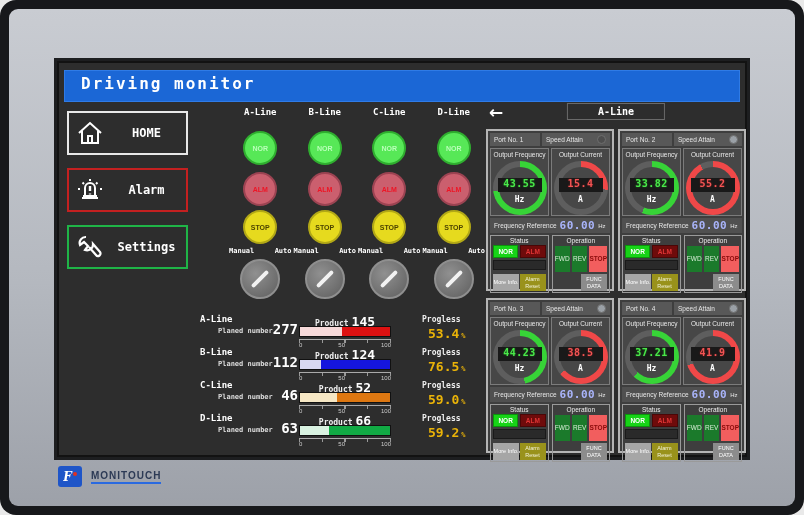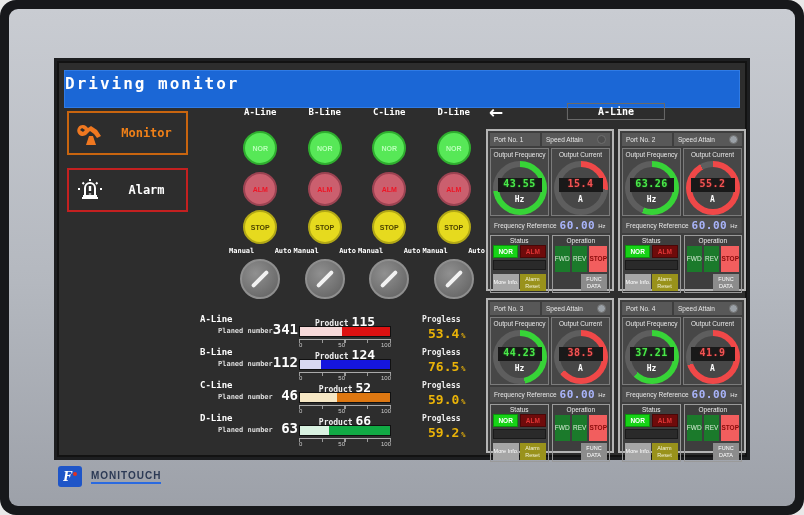--- a/index.html
+++ b/index.html
@@ -8,24 +8,24 @@
 
   
   .device { position:absolute; inset:0; background:#17181b; border-radius:16px; padding:9px; }
   .bezel  { width:100%; height:100%; border-radius:9px;
             background:linear-gradient(180deg,#c9ccd2 0%,#b4b8bf 55%,#9da1a9 100%); }
 
   
   .screen { position:absolute; left:57px; top:61px; width:690px; height:396px;
             background:#2d2d2d; border:2px solid #121212; box-shadow:0 0 0 3px #1d1e20; }
 
-  .titlebar { position:absolute; left:5px; right:5px; top:7px; height:38px;
+  .titlebar { position:absolute; left:5px; right:5px; top:7px; height:32px;
               background:#1b67d6; border:1px solid #2f7be6;
               color:#fff; font:bold 16px "DejaVu Sans Mono",monospace;
-              letter-spacing:2px; line-height:26px; }
+              letter-spacing:2px; line-height:26px; padding-left:16px; }
 
   
   .sidebar { position:absolute; left:8px; top:48px; width:121px; }
   .side-item { height:44px; margin-bottom:13px; border:2px solid var(--bc,#fff);
                display:flex; align-items:center; cursor:pointer; background:#2d2d2d; }
   .side-icon { width:34px; height:32px; margin-left:4px; flex:0 0 34px;
                display:flex; align-items:center; justify-content:center; }
   .side-label { flex:1; text-align:center; color:var(--lc,#fff);
                 font:bold 12px "DejaVu Sans Mono",monospace; }
 
@@ -157,45 +157,54 @@
     </div>
     <div class="logo-text">MONITOUCH</div>
   </div>
 
   <div class="screen">
 
     <div class="titlebar">Driving monitor</div>
 
     <div class="sidebar">
 
-
-        <div class="side-item" style="--bc: #c9650f; --lc: #f08018;">
-          <span class="side-icon icon-1">
-            <svg class="icon-1" width="30" height="30" viewBox="0 0 30 30" fill="#f07820" stroke="none">
-              <path d="M8 7 a5.5 5.5 0 1 0 4 9 l3-3 4 3 3 4 4-2 -4-6 -6-4 -3 2 -2-2 a5.5 5.5 0 0 0-3-1 z M7 10 l3 2 -2 2 -3-2 z" fill-rule="evenodd"></path>
-              <path d="M11 27 h10 l-3-9 h-4 z"></path>
+        <div class="side-item" style="--bc: #e8e8e8; --lc: #ffffff;">
+          <span class="side-icon icon-0">
+            <svg class="icon-0" width="28" height="28" viewBox="0 0 28 28" fill="none" stroke="#fff" stroke-width="2">
+              <path d="M3 14 L14 4 L25 14"></path>
+              <path d="M6 12 V24 H22 V12"></path>
+              <path d="M12 24 V17 H16 V24"></path>
             </svg>
           </span>
-          <span class="side-label">Monitor</span>
+          <span class="side-label">HOME</span>
         </div>
+
 
         <div class="side-item" style="--bc: #c42020; --lc: #ffffff;">
           <span class="side-icon icon-2">
             <svg class="icon-2" width="28" height="28" viewBox="0 0 28 28" fill="none" stroke="#fff" stroke-width="2">
               <path d="M9 20 V12 a5 5 0 0 1 10 0 V20"></path>
               <path d="M6 22 H22 M7 20 H21"></path>
               <path d="M14 3 V5 M4 13 H2 M26 13 H24 M6.5 6.5 L8 8 M21.5 6.5 L20 8"></path>
               <path d="M14 10 V15 M14 17.5 V18.5" stroke-width="2.4"></path>
             </svg>
           </span>
           <span class="side-label">Alarm</span>
         </div>
 
 
 
+        <div class="side-item" style="--bc: #1fb447; --lc: #ffffff;">
+          <span class="side-icon icon-5">
+            <svg class="icon-5" width="28" height="28" viewBox="0 0 28 28" fill="none" stroke="#fff" stroke-width="2.2">
+              <path d="M10 4 a6 6 0 0 0-6 8 l4-3 4 4 -3 4 a6 6 0 0 0 8-6 l7 8 a2.5 2.5 0 0 1-4 3 l-7-8"></path>
+            </svg>
+          </span>
+          <span class="side-label">Settings</span>
+        </div>
 
     </div>
 
     <div class="middle">
       <div class="lamp-area">
 
           <div class="line-col">
             <div class="line-name">A-Line</div>
             <div class="lamp-btn nor">
               <span>NOR</span>
@@ -275,23 +284,23 @@
             </div>
           </div>
 
       </div>
 
       <div class="production">
 
           <div class="prow">
             <div class="p-line">A-Line</div>
             <div class="p-planed-label">Planed number</div>
-            <div class="p-planed-val">341</div>
+            <div class="p-planed-val">277</div>
             <div class="p-product">
-              <span>Product</span><b>115</b>
+              <span>Product</span><b>145</b>
             </div>
             <div class="p-bar" style="--light: #f6d9d9; --dark: #dd1111; --p: 53.4;">
               <div class="p-bar-fill"></div>
             </div>
             <div class="p-scale">
               <span>0</span>
               <span>50</span>
               <span>100</span>
             </div>
             <div class="p-prog-label">Progless</div>
@@ -443,21 +452,21 @@
                 <span>Speed Attain</span>
                 <span class="lamp" style="--lamp: #9aa0a6;"></span>
               </div>
             </div>
 
             <div class="gauges">
               <div class="gauge freq">
                 <div class="g-label">Output Frequency</div>
                 <div class="ring" style="--p: 56;">
                   <div class="ring-hole"></div>
-                  <div class="g-value green">63.26</div>
+                  <div class="g-value green">33.82</div>
                   <div class="g-unit">Hz</div>
                 </div>
               </div>
               <div class="gauge cur">
                 <div class="g-label">Output Current</div>
                 <div class="ring" style="--p: 92;">
                   <div class="ring-hole"></div>
                   <div class="g-value red">55.2</div>
                   <div class="g-unit">A</div>
                 </div>

